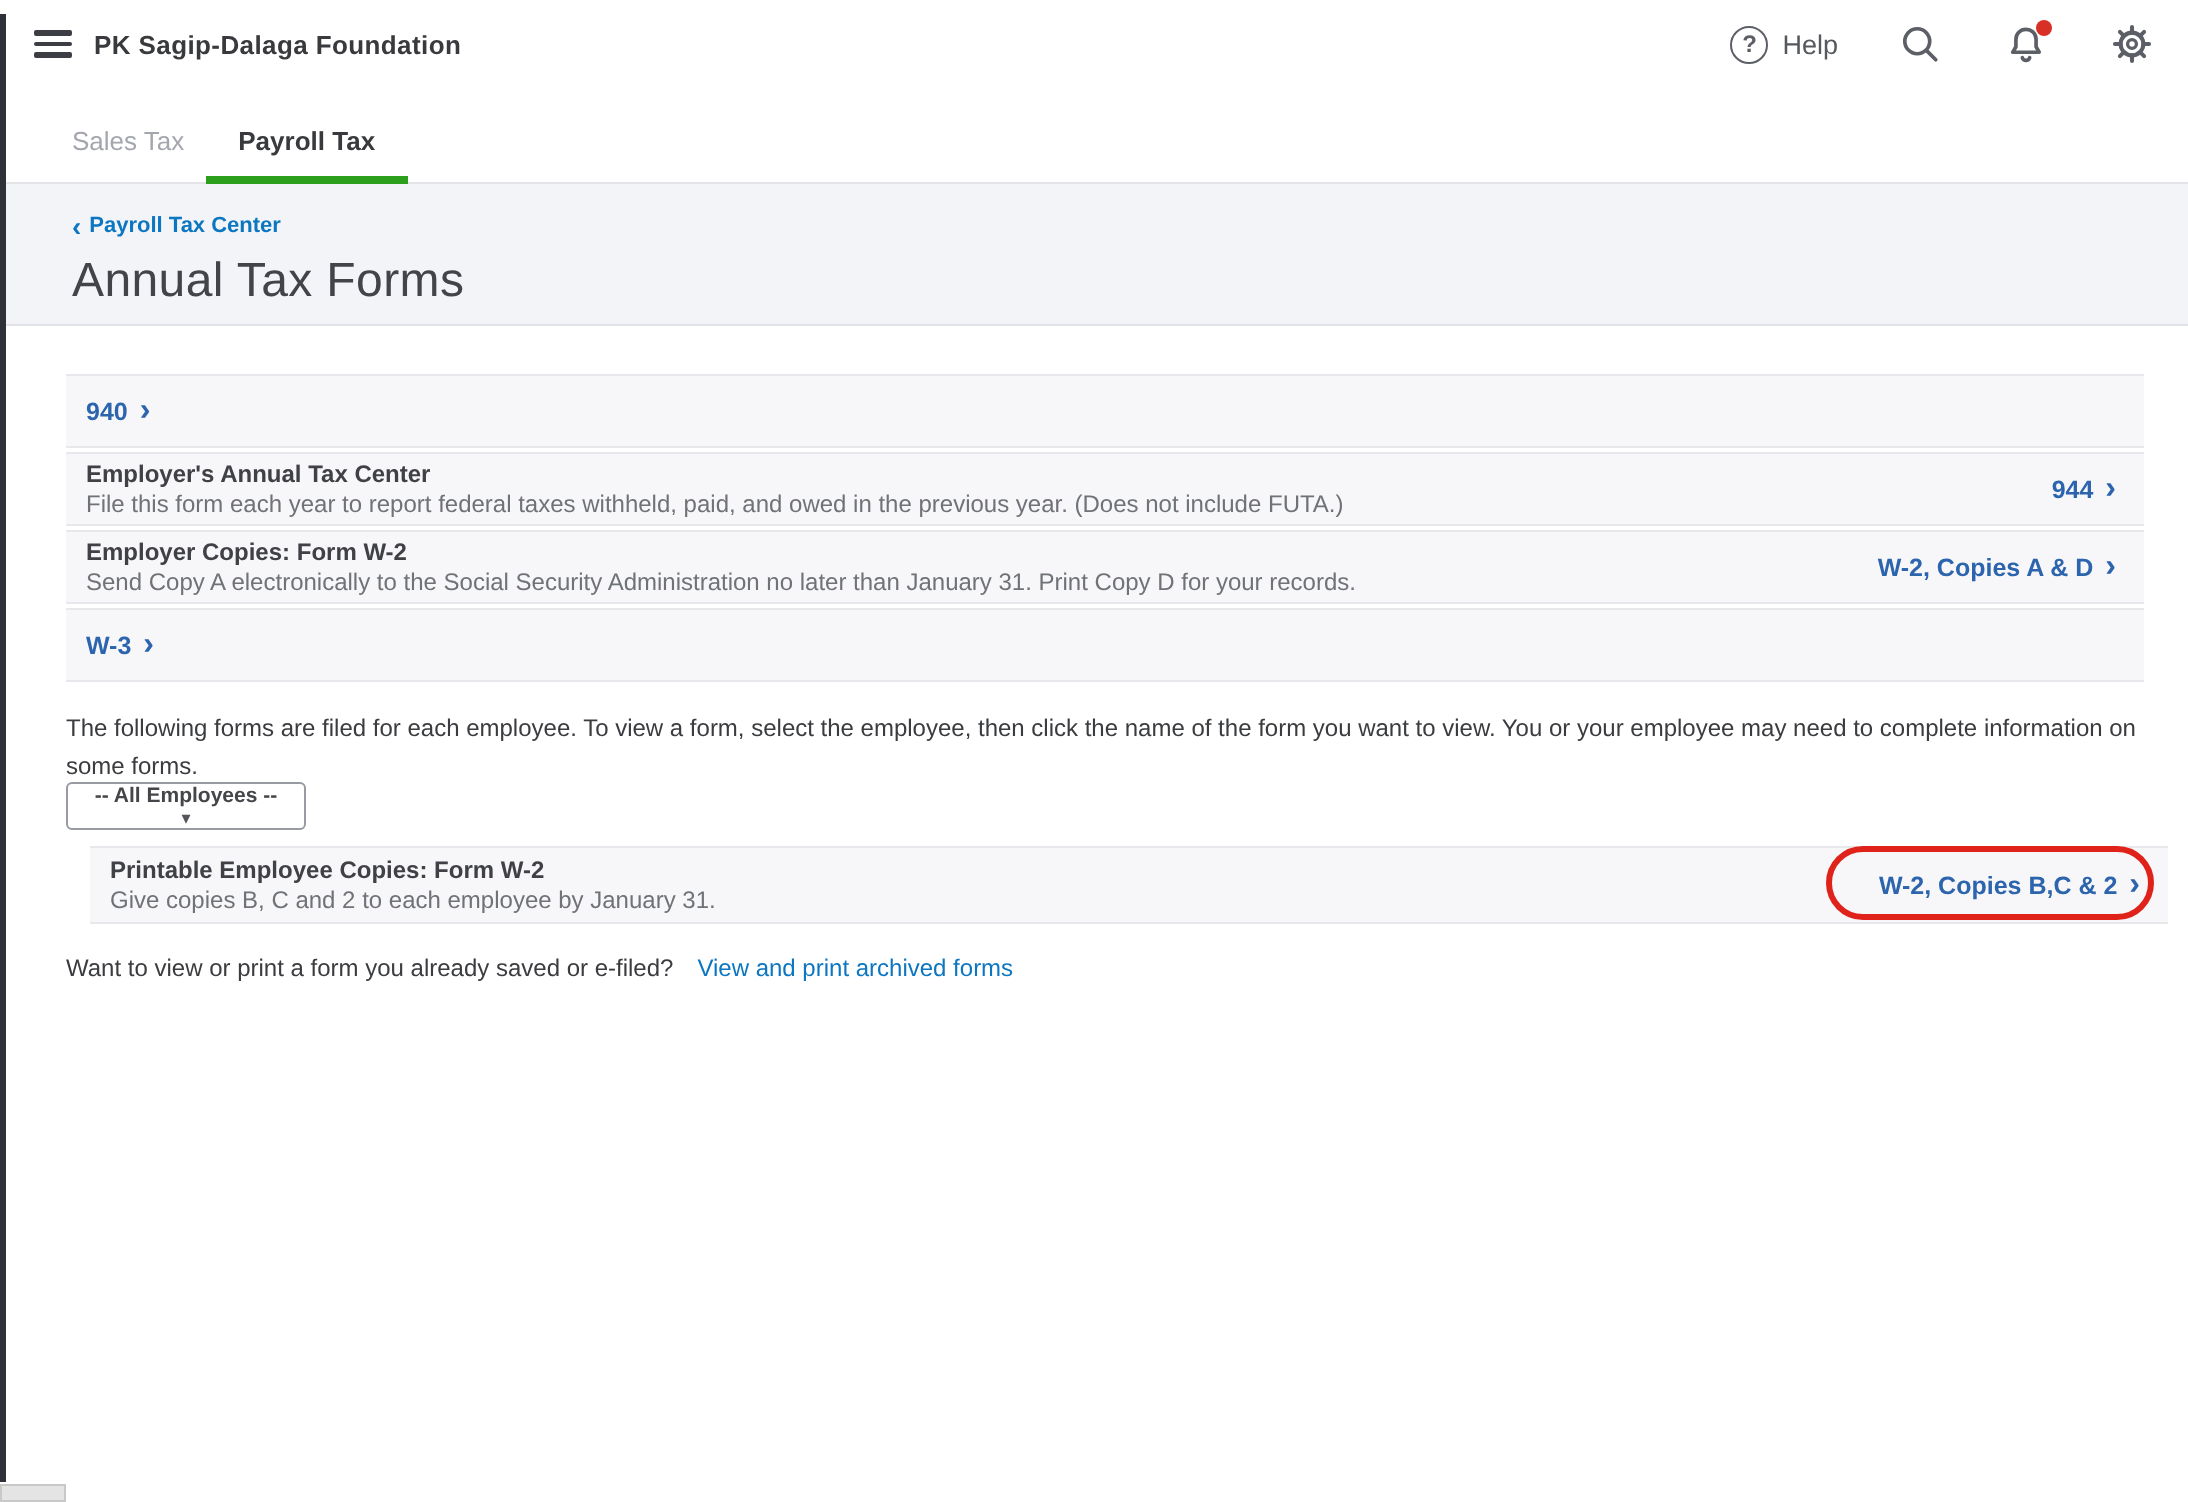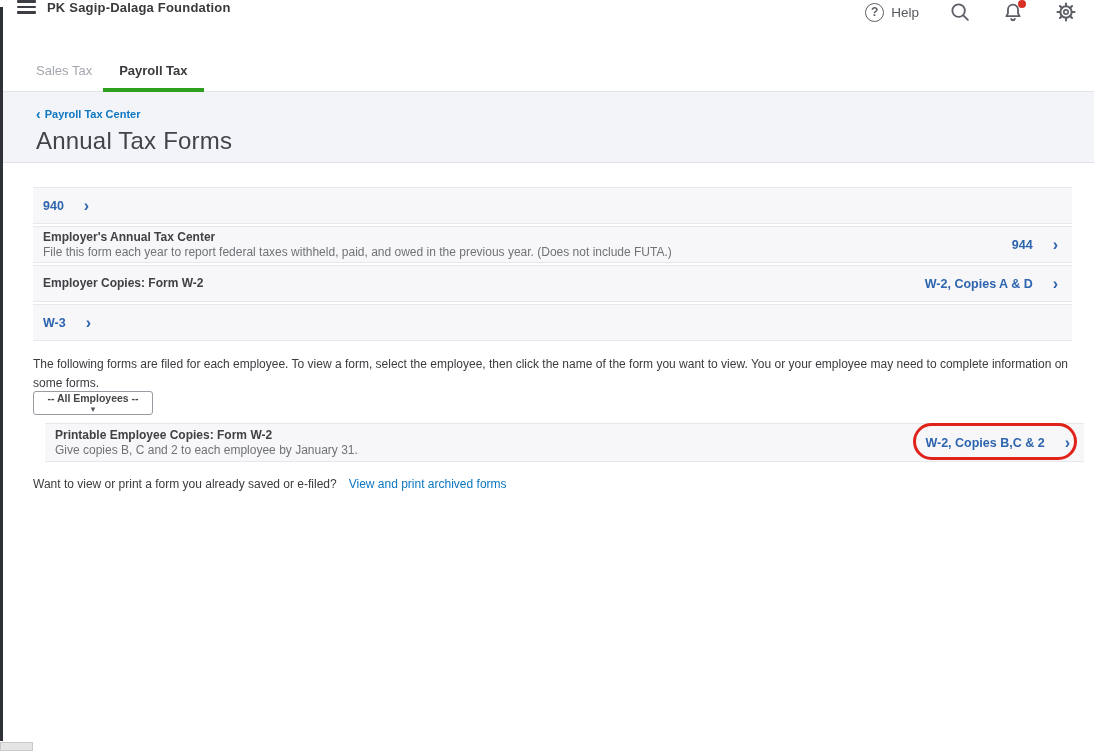--- a/index.html
+++ b/index.html
@@ -8,21 +8,21 @@
     width:1094px; height:751px; position:relative; background:#ffffff;
     font-family:"Liberation Sans", sans-serif; color:#393a3d; overflow:hidden;
   }
 
   
   .left-edge { position:absolute; left:0; top:7px; width:3px; height:734px; background:#2f3138; }
   .h-scrollbar { position:absolute; left:0; top:742px; width:33px; height:9px; background:#e4e4e4; border:1px solid #c9c9c9; }
 
   
   .appbar { position:absolute; left:3px; top:0; right:0; height:44px; background:#fff;
-            display:flex; align-items:flex-start; padding:0 16px 0 14px; }
+            display:flex; align-items:center; padding:0 16px 0 14px; }
   .burger { width:19px; height:14px; display:flex; flex-direction:column; justify-content:space-between; cursor:pointer; }
   .burger span { display:block; height:2.6px; background:#3c3e44; border-radius:1px; }
   .company { margin-left:11px; font-size:13px; font-weight:bold; color:#393a3d; letter-spacing:.2px; }
   .appbar-right { margin-left:auto; display:flex; align-items:center; gap:29px; }
   .help-btn { display:flex; align-items:center; gap:7px; cursor:pointer; }
   .qcircle { width:19px; height:19px; border:1.6px solid #5c5f66; border-radius:50%;
              display:flex; align-items:center; justify-content:center;
              font-size:12px; font-weight:bold; color:#5c5f66; }
   .help-txt { font-size:13.5px; color:#55585e; }
   .icon-btn { position:relative; width:24px; height:24px; display:flex; align-items:center; justify-content:center; cursor:pointer; }
@@ -47,21 +47,21 @@
   .page-title { margin-top:4px; font-size:24px; font-weight:normal; color:#43444a; letter-spacing:.2px; }
 
   
   .forms-list { position:absolute; left:33px; top:187px; width:1039px; }
   .form-row { height:37px; background:#f7f7f9; border-top:1px solid #e6e8ec; border-bottom:1px solid #e6e8ec;
               margin-bottom:2px; display:flex; align-items:center; justify-content:space-between;
               padding:0 14px 0 10px; }
   .form-row.tall { height:39px; }
   .fr-title { font-size:12px; font-weight:bold; color:#404146; line-height:15px; }
   .fr-desc  { font-size:12px; color:#6f7277; line-height:15px; }
-  .fr-link { display:flex; align-items:center; gap:20px; color:#2c64ad; font-size:12.5px; font-weight:bold;
+  .fr-link { display:flex; align-items:center; gap:6px; color:#2c64ad; font-size:12.5px; font-weight:bold;
              cursor:pointer; white-space:nowrap; }
   .fr-link .chev { font-size:16px; line-height:12px; font-weight:bold; }
 
   
   .intro { position:absolute; left:33px; top:355px; width:1042px; font-size:12px; color:#3b3c3f; line-height:19px; }
   .dropdown { position:absolute; left:33px; top:391px; width:120px; height:24px; background:#fff;
               border:1px solid #989ba1; border-radius:3px; display:flex; align-items:center;
               justify-content:space-between; padding:0 9px; cursor:pointer;flex-direction:column; }
   .dd-value { font-size:10.5px; font-weight:bold; color:#45464a; }
   .dd-caret { font-size:9px; color:#54565b; }
@@ -150,20 +150,21 @@
       <div class="fr-desc">File this form each year to report federal taxes withheld, paid, and owed in the previous year. (Does not include FUTA.)</div>
     </div>
     <div class="fr-link">
       <span>944</span>
       <span class="chev">›</span>
     </div>
   </div>
   <div class="form-row">
     <div>
       <div class="fr-title">Employer Copies: Form W-2</div>
+      <div class="fr-desc">Send Copy A electronically to the Social Security Administration no later than January 31. Print Copy D for your records.</div>
     </div>
     <div class="fr-link">
       <span>W-2, Copies A &amp; D</span>
       <span class="chev">›</span>
     </div>
   </div>
   <div class="form-row">
     <div class="fr-link">
       <span>W-3</span>
       <span class="chev">›</span>

